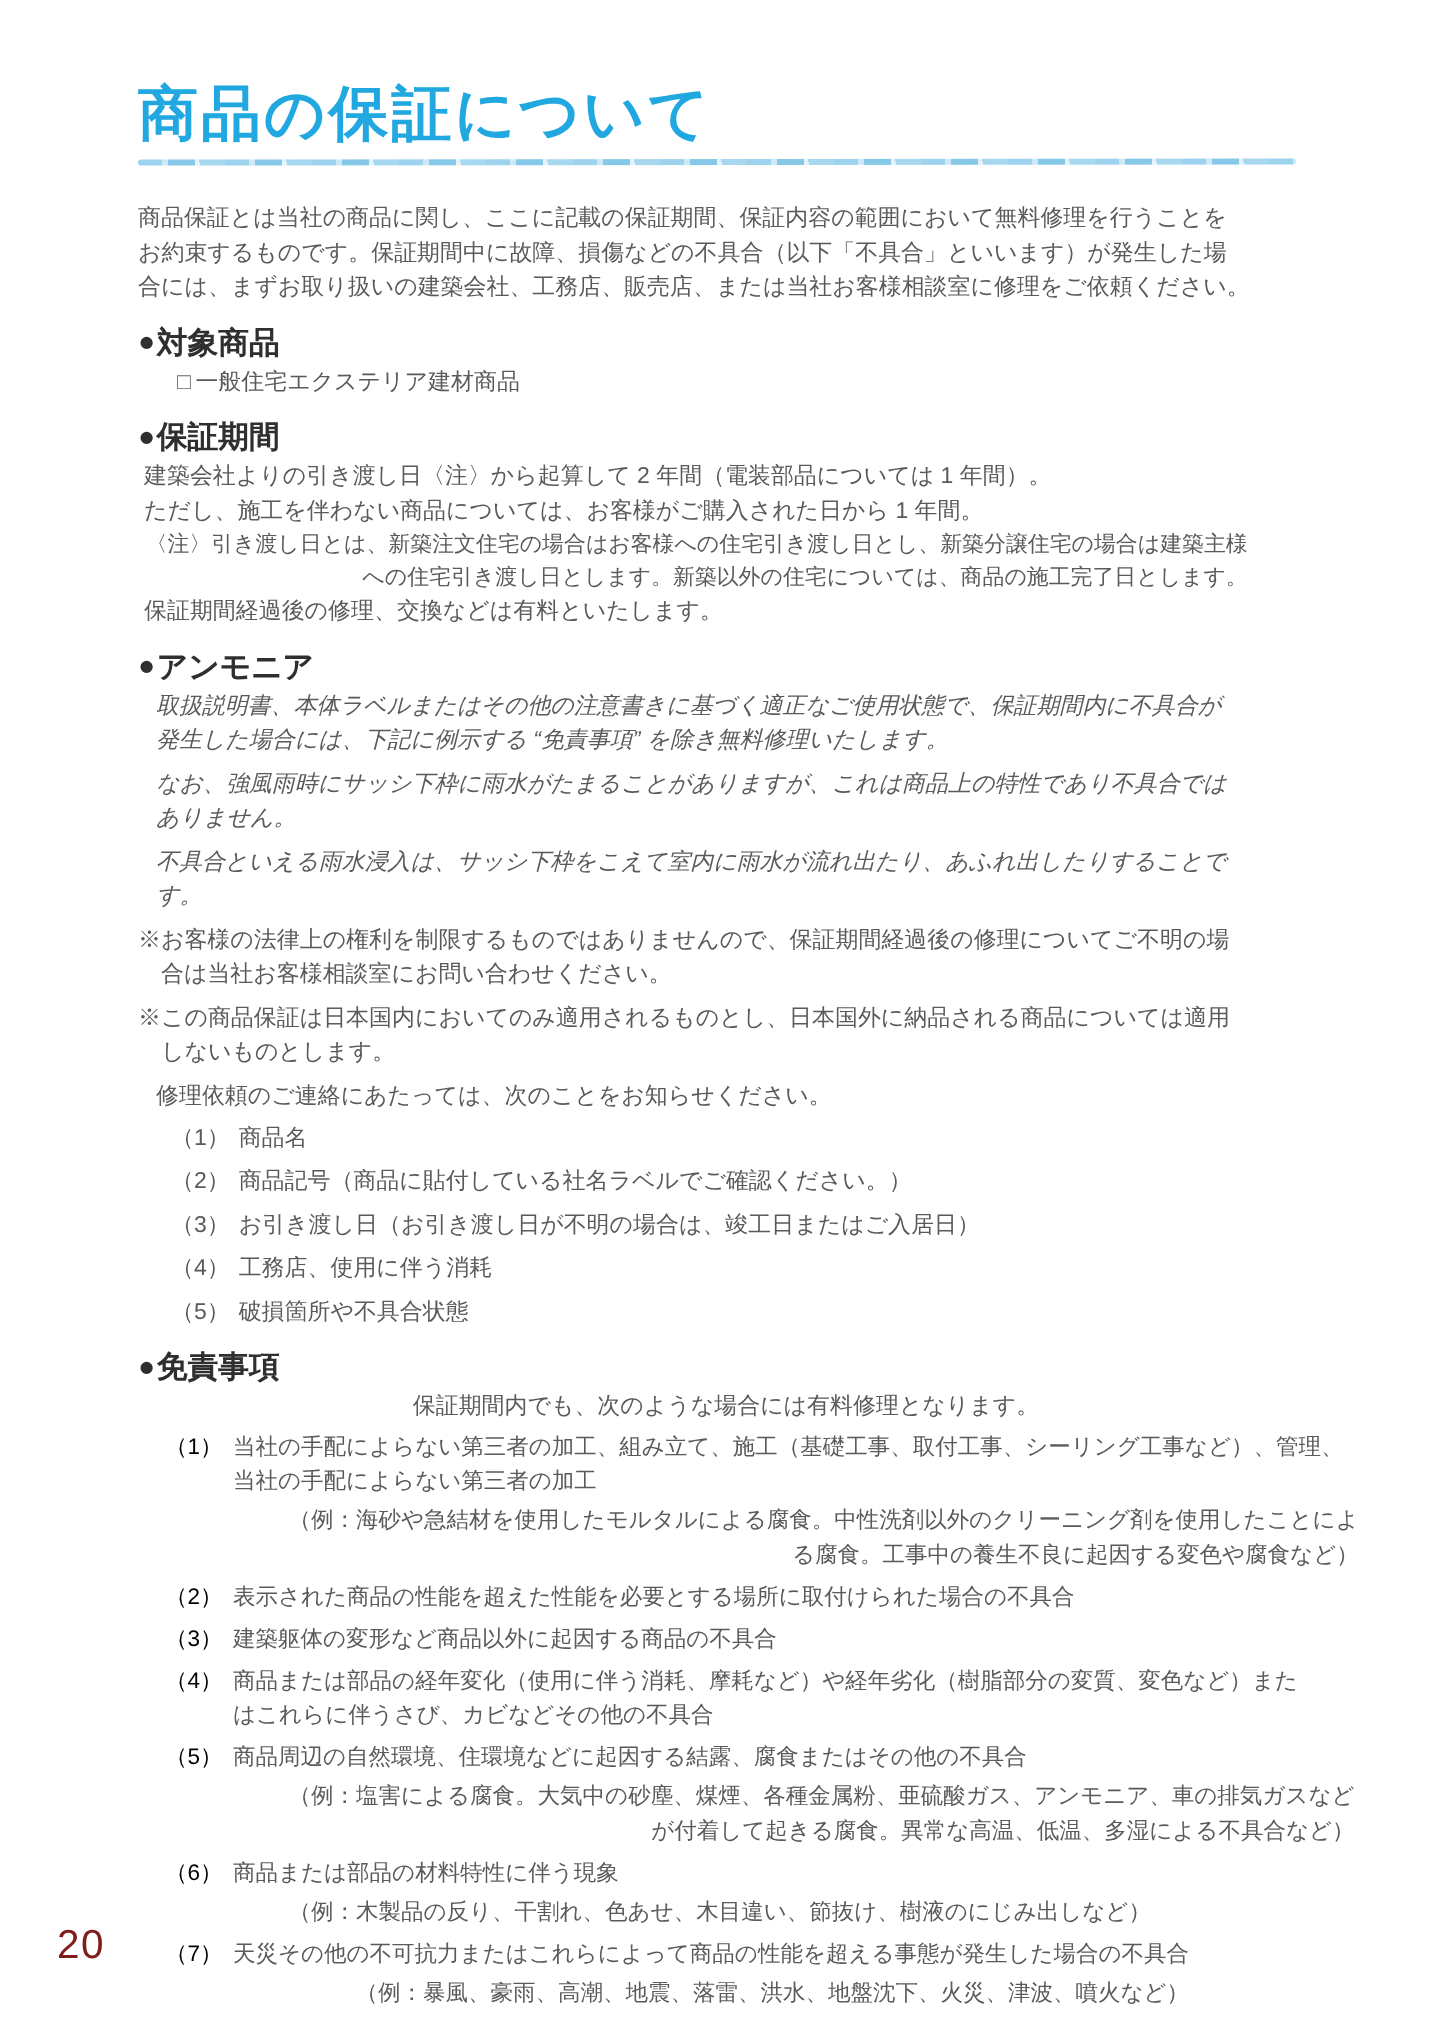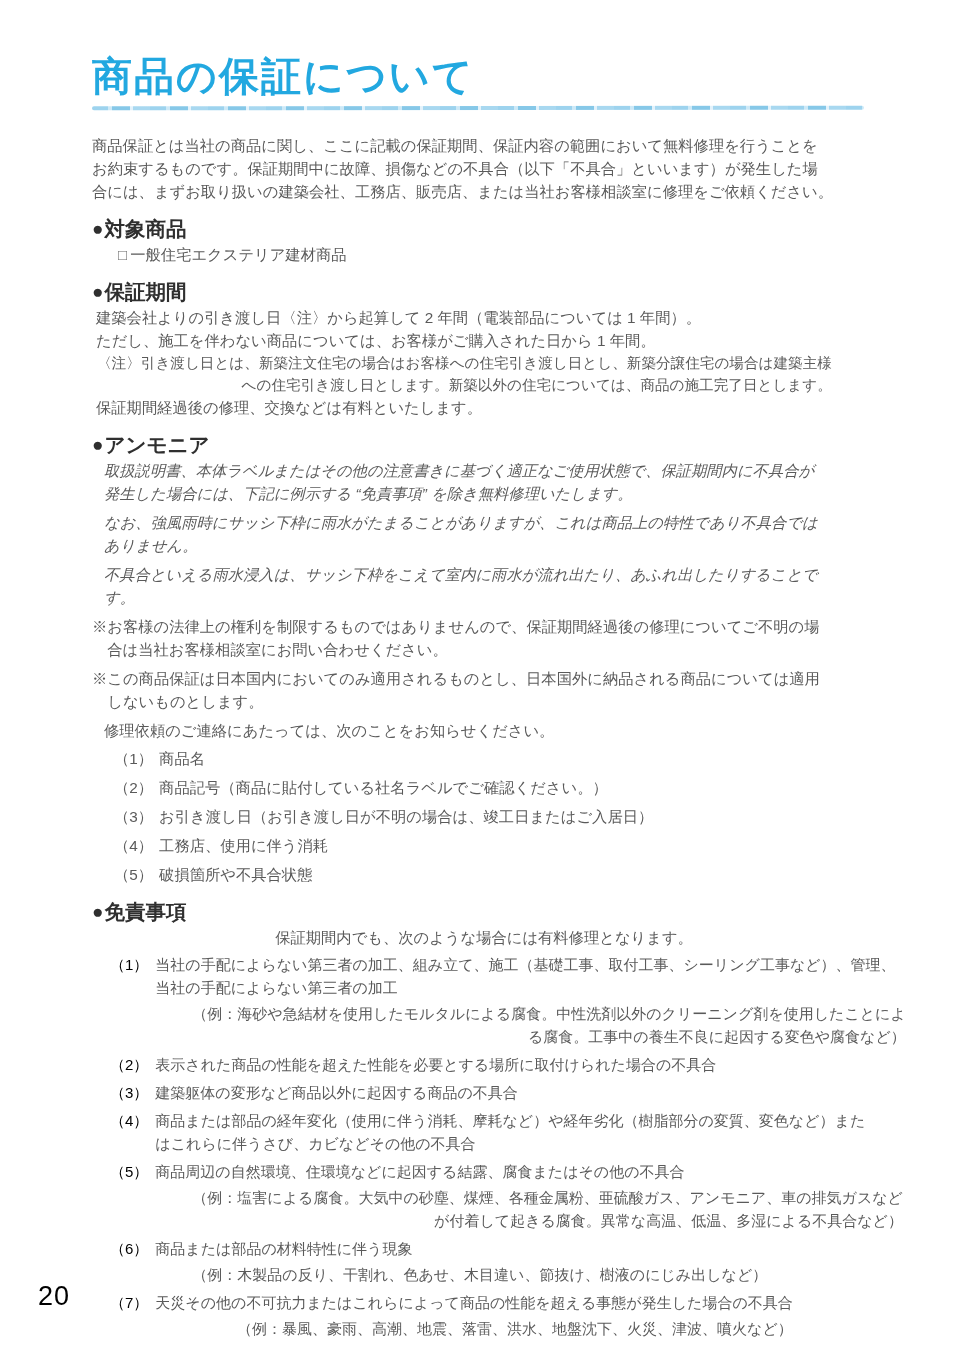--- a/index.html
+++ b/index.html
@@ -72,21 +72,21 @@
   
   .lead-line { margin: 0 0 4px 12px; text-align: center; }
   .d-item { display: flex; margin: 0 0 5px 18px; }
   .d-item .marker { margin-right: 7px; }
   .d-item .ln, .d-item .marker { font-size: 15px; line-height: 23px; }
   .example { margin-top: 3px; padding-left: 37px; text-align: right; }
   
   .page-number {
     position: absolute;
     left: 38px; top: 1281px;
-    font-size: 27px; color: #000000;
+    font-size: 27px; color: #7f1d1d;
     letter-spacing: 1px;
   }
 </style>
 </head>
 <body>
 
 <div class="page">
 
   <h1 class="title">商品の保証について</h1>
   <div class="title-underline"></div>

